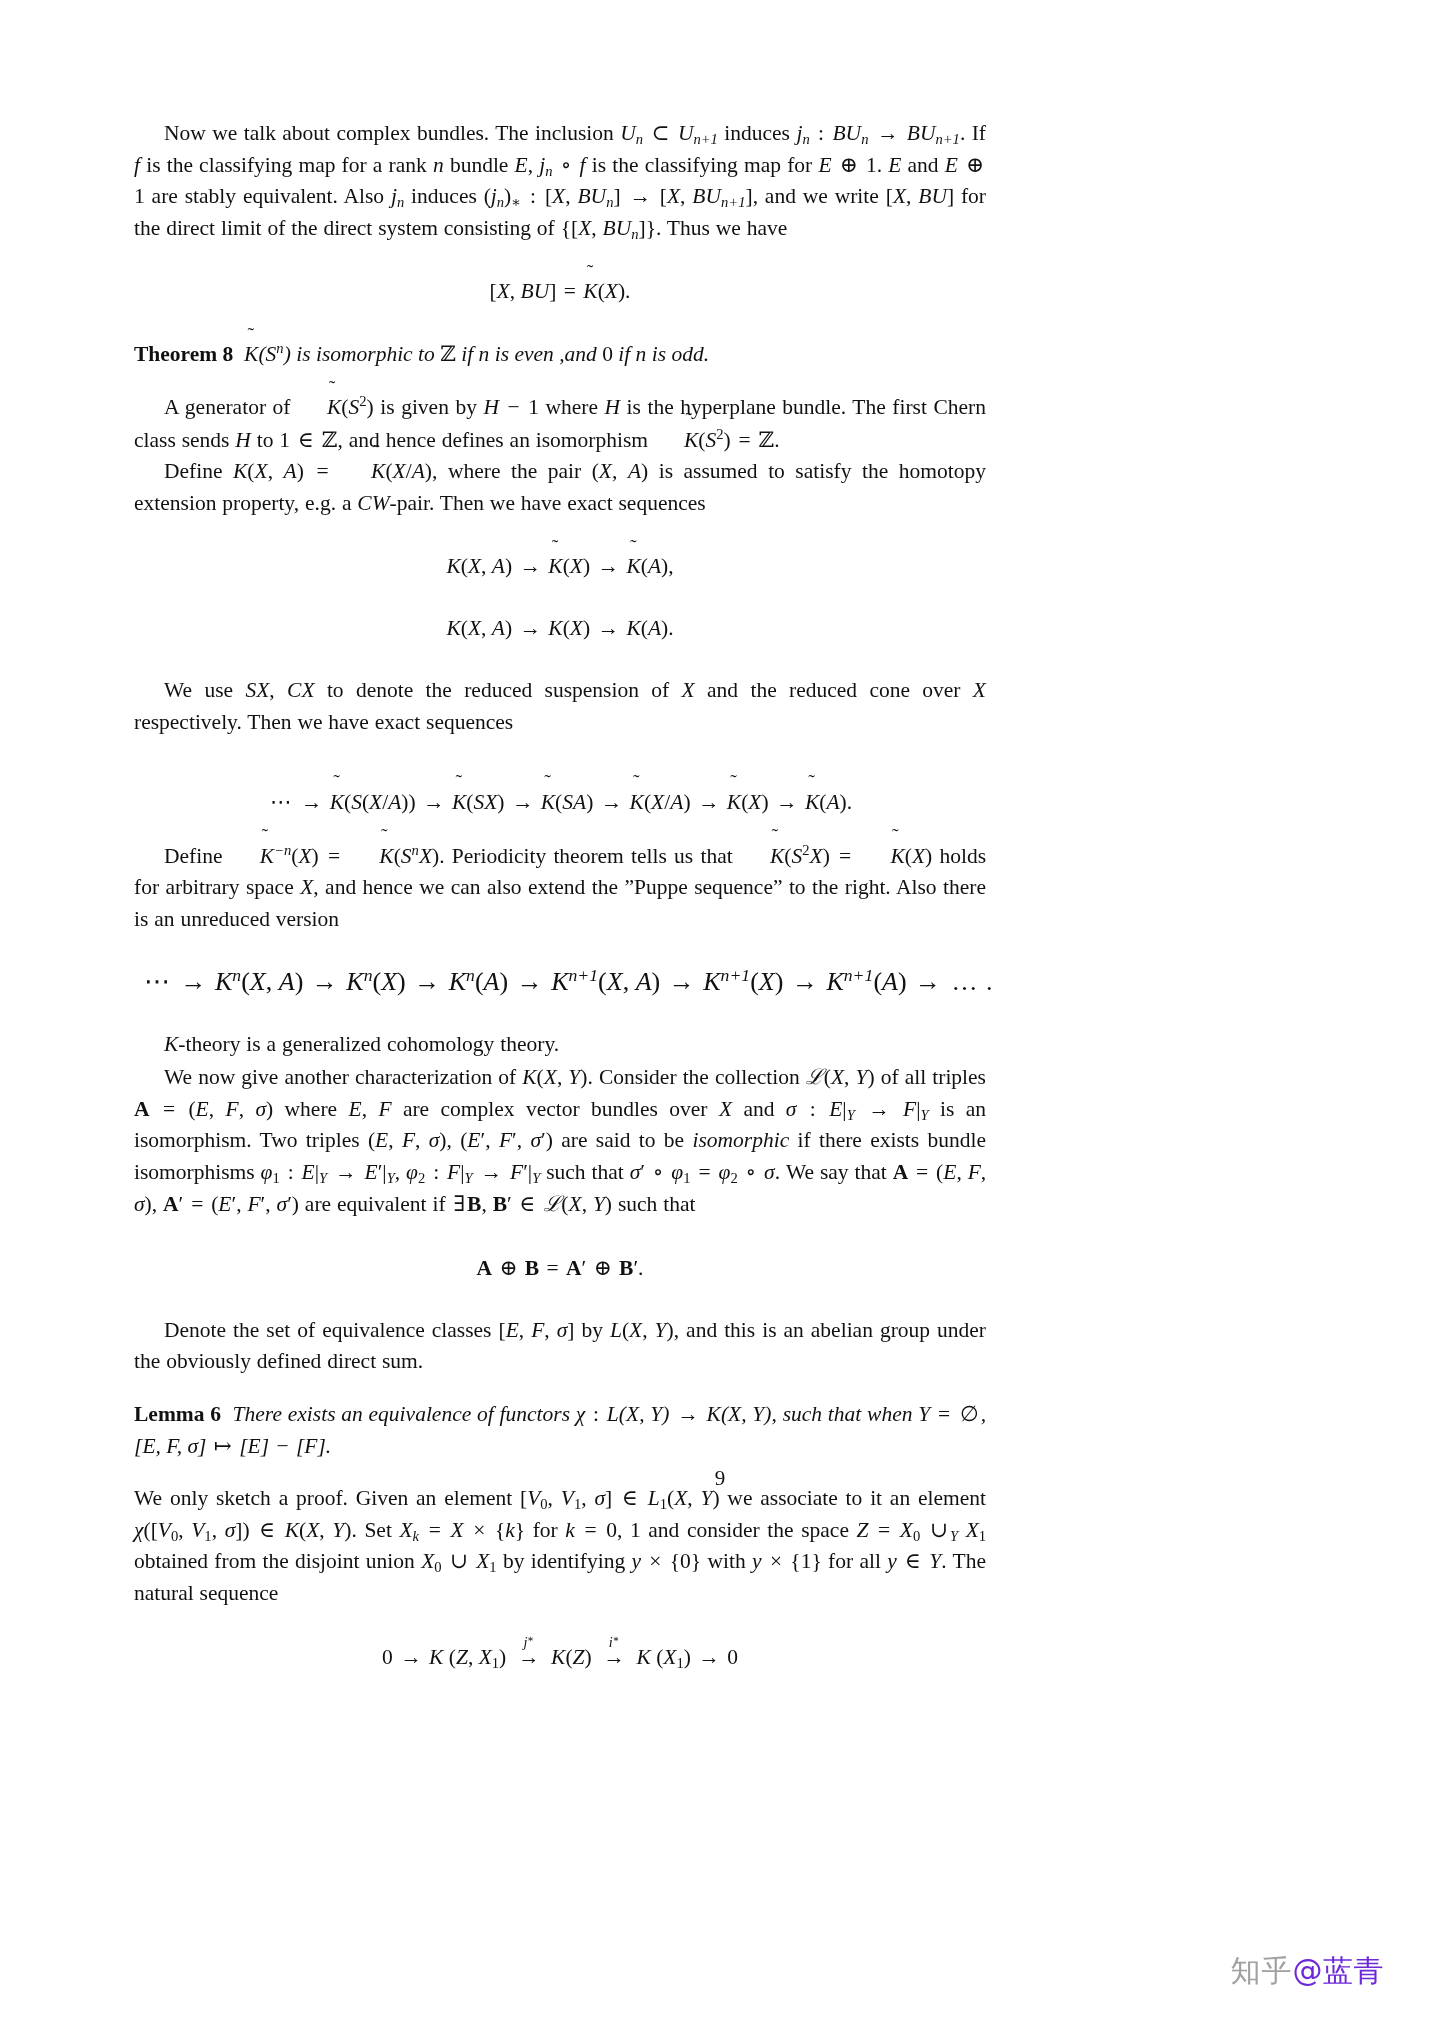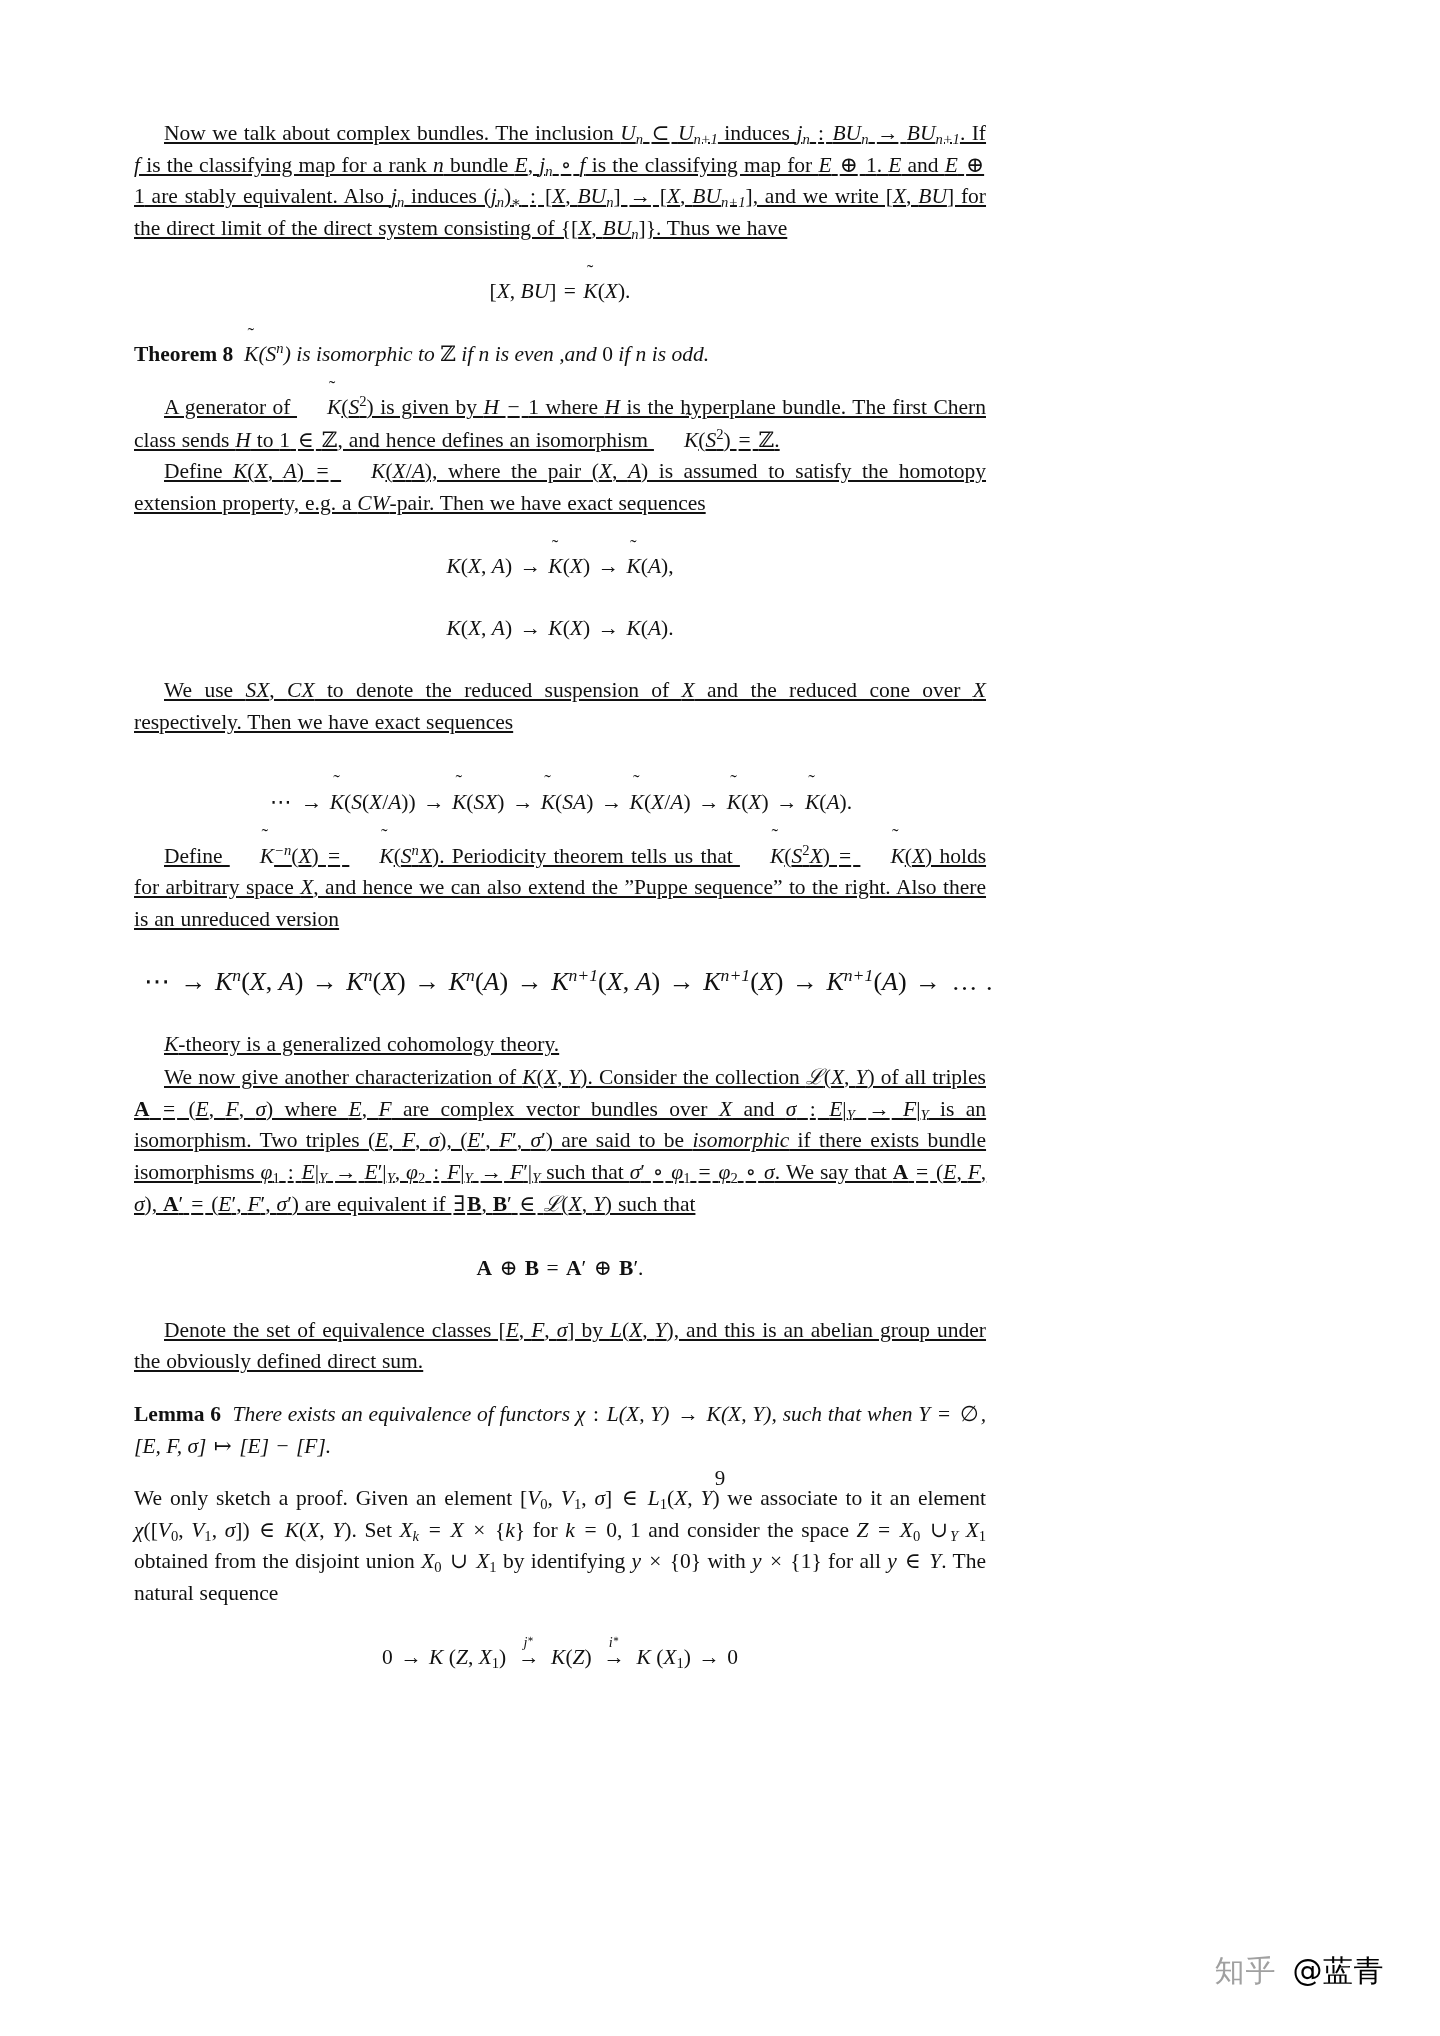--- a/index.html
+++ b/index.html
@@ -36,21 +36,20 @@
   p.para {
     margin: 0 0 0 0;
     font-size: 21.5px;
     line-height: 31.6px;
     text-align: justify;
     text-justify: inter-word;
     word-spacing: 0.5px;
   }
   p.para.indent {
     text-indent: 30px;
-    text-decoration: underline;
   }
   .gap-lg { height: 21px; }
 
   
   .display {
     font-size: 21.5px;
     line-height: 30px;
     text-align: center;
     margin: 8px;
     white-space: nowrap;
@@ -146,23 +145,22 @@
     font-family: "DejaVu Sans", "Liberation Sans", sans-serif;
   }
   .wm-logo {
     font-size: 30px;
     letter-spacing: 1px;
     color: #a0a0a0;
     font-weight: 500;
   }
   .wm-name {
     font-size: 30px;
-    color: #000000;
+    color: #6d28d9;
     letter-spacing: 0.5px;
-    margin-left: 16px;
   }
 </style>
 </head>
 <body>
 
 <div class="page">
 
   <div class="content">
 
     <p class="para indent">

